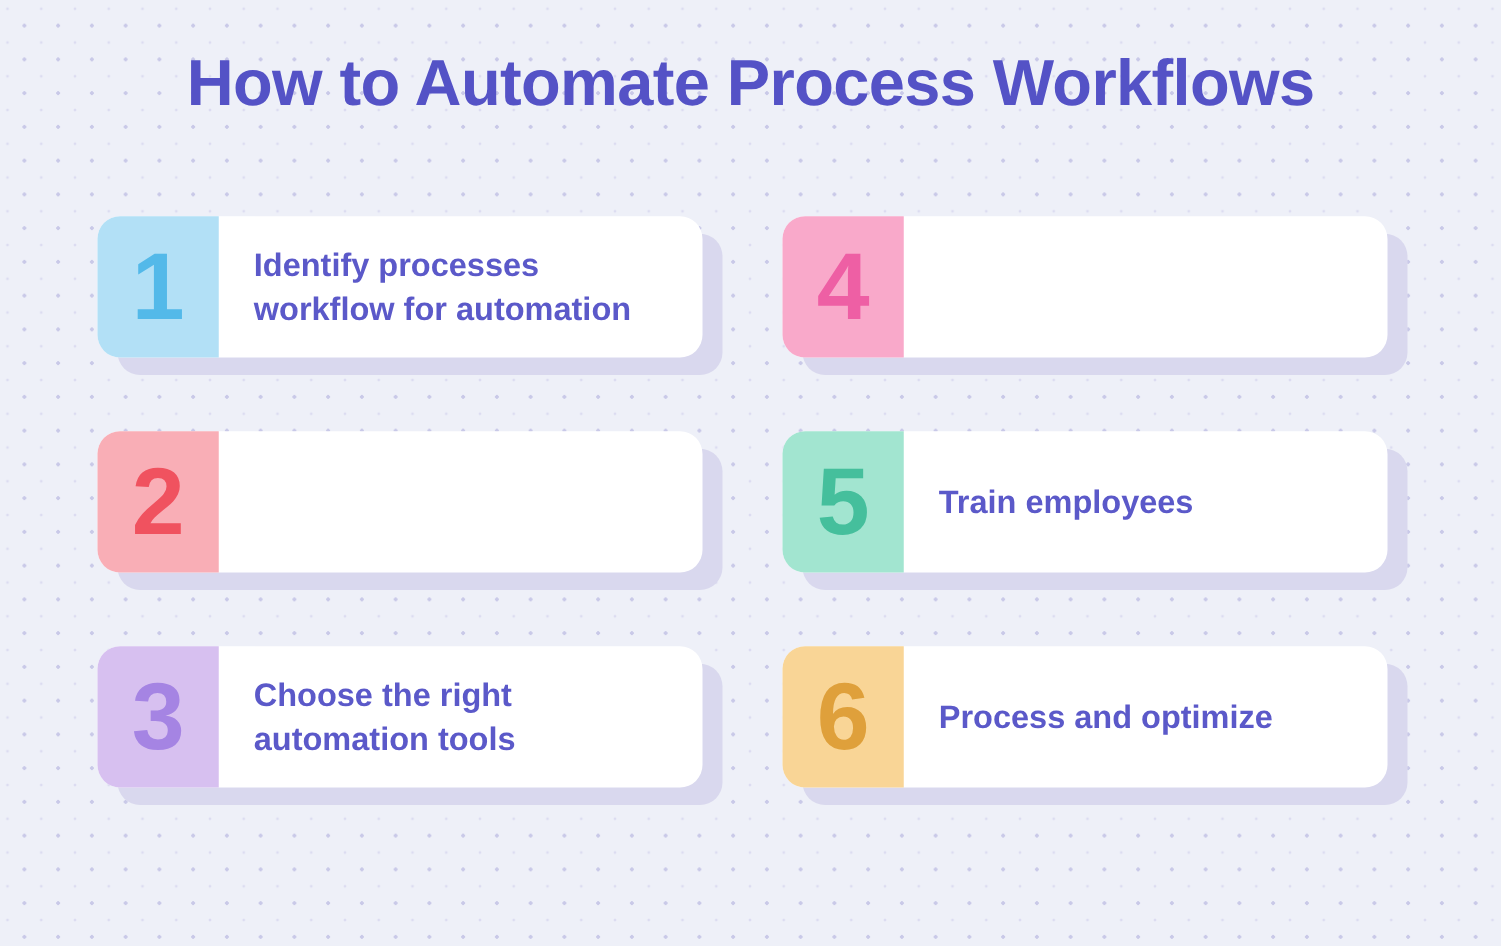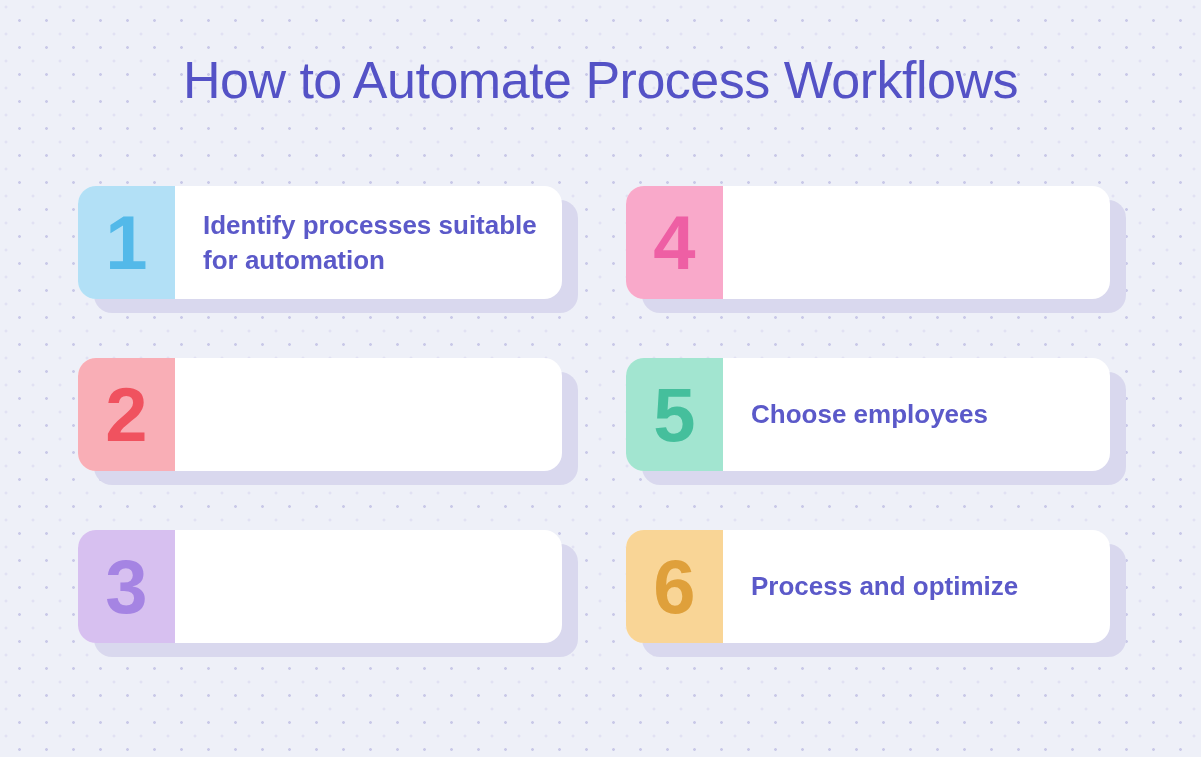--- a/index.html
+++ b/index.html
@@ -12,26 +12,26 @@
     overflow: hidden;
     font-family: "Liberation Sans", sans-serif;
     background-color: var(--background, #eef0f8);
     background-image:
       radial-gradient(circle, var(--dot-color, #c9c9e8) 1.3px, rgba(0,0,0,0) 1.5px),
       radial-gradient(circle, var(--dot-color-alt, #dcdcf1) 1.1px, rgba(0,0,0,0) 1.3px);
     background-size: 27px 27px, 27px 27px;
     background-position: 6px 7px, 19.5px 20.5px;
   }
   .page-title {
-    margin: 17px;
+    margin: 4px;
     padding-top: 32px;
     text-align: center;
     font-size: 52px;
     line-height: 1.2;
-    font-weight: 400;
+    font-weight: 700;
     letter-spacing: -0.5px;
     color: var(--title-color, #5452c6);
   }
   .cards-grid {
     margin: 75px 0 0 78px;
     width: 1032px;
     display: grid;
     grid-template-columns: 484px 484px;
     grid-auto-rows: 113px;
     column-gap: 64px;
@@ -68,38 +68,39 @@
 </style>
 </head>
 <body style="--background: #eef0f8; --dot-color: #c9c9e8; --dot-color-alt: #dcdcf1; --title-color: #5452c6; --card-text-color: #5b59c9; --card-background: #ffffff; --card-shadow-color: #d9d8ee;">
 
 <h1 class="page-title">How to Automate Process Workflows</h1>
 
 <div class="cards-grid">
 
   <div class="step-card">
     <div class="num-block" style="background: rgb(178, 224, 246); color: rgb(83, 185, 233);">1</div>
-    <div class="card-label">Identify processes suitable for automation</div>
+    <div class="card-label">Identify processes workflow for automation</div>
   </div>
 
   <div class="step-card">
     <div class="num-block" style="background: rgb(249, 169, 202); color: rgb(238, 95, 164);">4</div>
   </div>
 
   <div class="step-card">
     <div class="num-block" style="background: rgb(249, 174, 182); color: rgb(240, 82, 95);">2</div>
   </div>
 
   <div class="step-card">
     <div class="num-block" style="background: rgb(162, 229, 208); color: rgb(69, 191, 156);">5</div>
-    <div class="card-label">Choose employees</div>
+    <div class="card-label">Train employees</div>
   </div>
 
   <div class="step-card">
     <div class="num-block" style="background: rgb(215, 192, 240); color: rgb(165, 132, 227);">3</div>
+    <div class="card-label">Choose the right automation tools</div>
   </div>
 
   <div class="step-card">
     <div class="num-block" style="background: rgb(249, 213, 150); color: rgb(223, 160, 59);">6</div>
     <div class="card-label">Process and optimize</div>
   </div>
 
 </div>
 
 </body></html>

